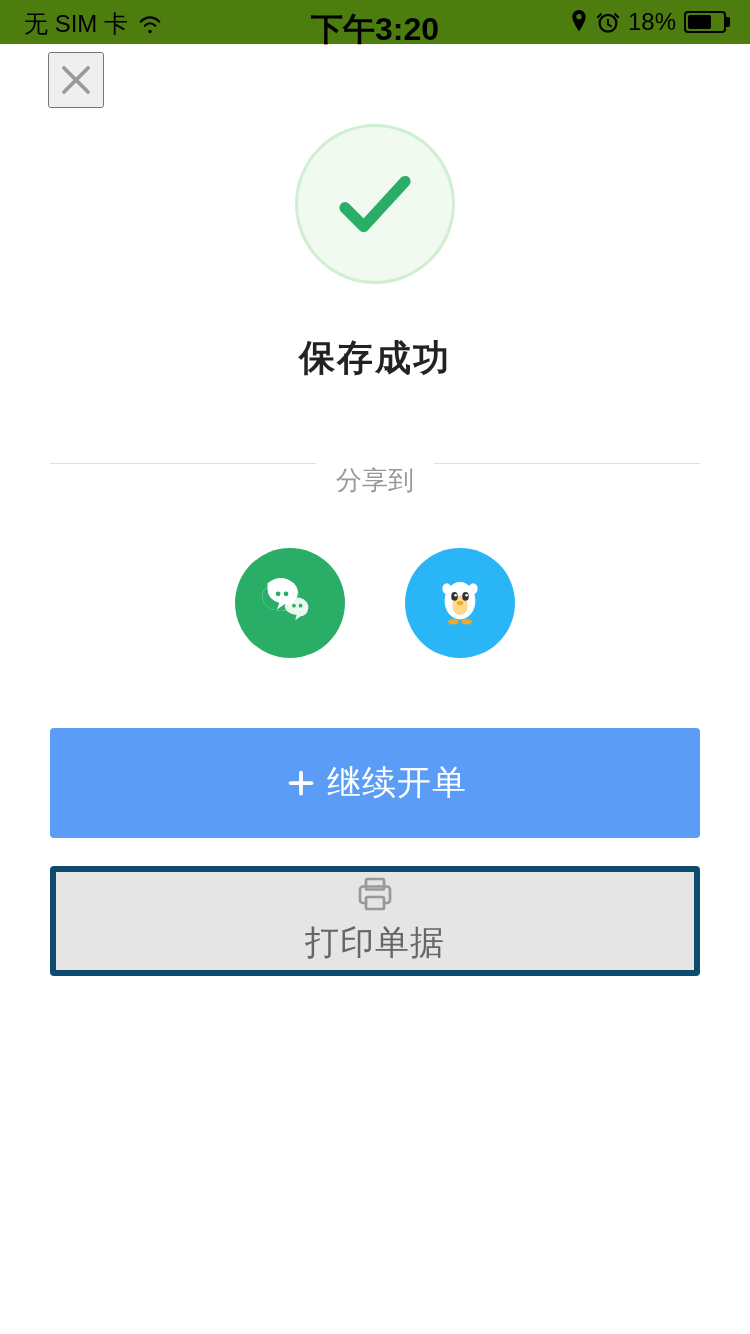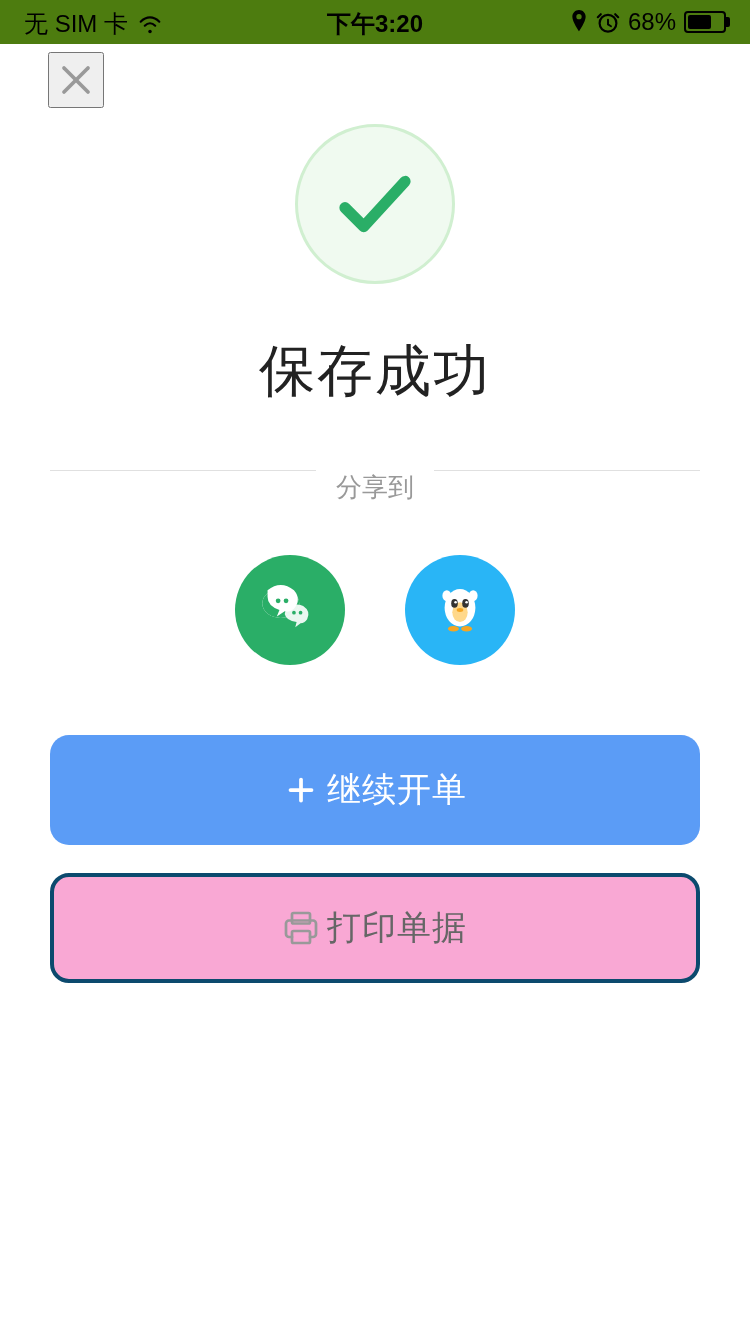--- a/index.html
+++ b/index.html
@@ -25,21 +25,21 @@
     }
     .status-bar-left {
       display: flex;
       align-items: center;
       gap: 8px;
       font-size: 24px;
       font-weight: 500;
       color: #000;
     }
     .status-bar-center {
-      font-size: 24px;
+      font-size: 32px;
       font-weight: 600;
       color: #000;
       position: absolute;
       left: 50%;
       transform: translateX(-50%);
     }
     .status-bar-right {
       display: flex;
       align-items: center;
       gap: 8px;
@@ -112,24 +112,24 @@
       justify-content: center;
       margin-bottom: 50px;
     }
     .success-circle svg {
       width: 90px;
       height: 90px;
     }
 
     
     .save-title {
-      font-size: 56px;
-      font-weight: 400;
+      font-size: 36px;
+      font-weight: 700;
       color: #222;
-      margin-bottom: 60px;
+      margin-bottom: 80px;
       letter-spacing: 2px;
     }
 
     
     .share-divider {
       display: flex;
       width: 650px;
       margin-bottom: 50px;
     }
     .share-divider .line {
@@ -175,38 +175,39 @@
     .actions-section {
       width: 650px;
       display: flex;
       flex-direction: column;
       gap: 28px;
     }
 
     .action-btn {
       width: 100%;
       height: 110px;
-      border-radius: 19px;
+      border-radius: 4px;
       border: none;
       font-size: 34px;
       display: flex;
       align-items: center;
       justify-content: center;
       gap: 8px;
       cursor: pointer;
       letter-spacing: 1px;
     }
     .action-btn.primary {
       background: #5b9cf6;
       color: #fff;
     }
     .action-btn.secondary {
-      background: #f9a8d4;
+      background: #e5e5e5;
       color: #666;
-      border: 4px solid #0c4a6e;
+      border: 6px solid #0c4a6e;
+      flex-direction: column;
     }
     .action-btn svg {
       width: 36px;
       height: 36px;
     }
   </style>
 </head>
 <body>
 
 <div class="status-bar">
@@ -227,21 +228,21 @@
     <svg viewBox="0 0 12 18" width="18" height="24" fill="#000">
       <path d="M6 0C3.2 0 1 2.2 1 5c0 3.8 5 11 5 11s5-7.2 5-11c0-2.8-2.2-5-5-5zm0 7a2 2 0 1 1 0-4 2 2 0 0 1 0 4z"></path>
     </svg>
 
     <svg viewBox="0 0 20 20" width="24" height="24" fill="#000">
       <circle cx="10" cy="11" r="7" stroke="#000" stroke-width="1.8" fill="none"></circle>
       <path d="M10 8v4l2.5 1.5" stroke="#000" stroke-width="1.6" stroke-linecap="round" fill="none"></path>
       <path d="M4 3.5L1.5 6M16 3.5L18.5 6" stroke="#000" stroke-width="1.8" stroke-linecap="round"></path>
     </svg>
 
-    <span style="font-size:24px;font-weight:500;">68%</span>
+    <span style="font-size:24px;font-weight:500;">18%</span>
     <div class="battery-rect">
       <div class="battery-fill"></div>
     </div>
   </div>
 </div>
 
 <button class="close-btn">
   <svg viewBox="0 0 24 24" fill="none" stroke="#999" stroke-width="2.5" stroke-linecap="round">
     <line x1="4" y1="4" x2="20" y2="20"></line>
     <line x1="20" y1="4" x2="4" y2="20"></line>

